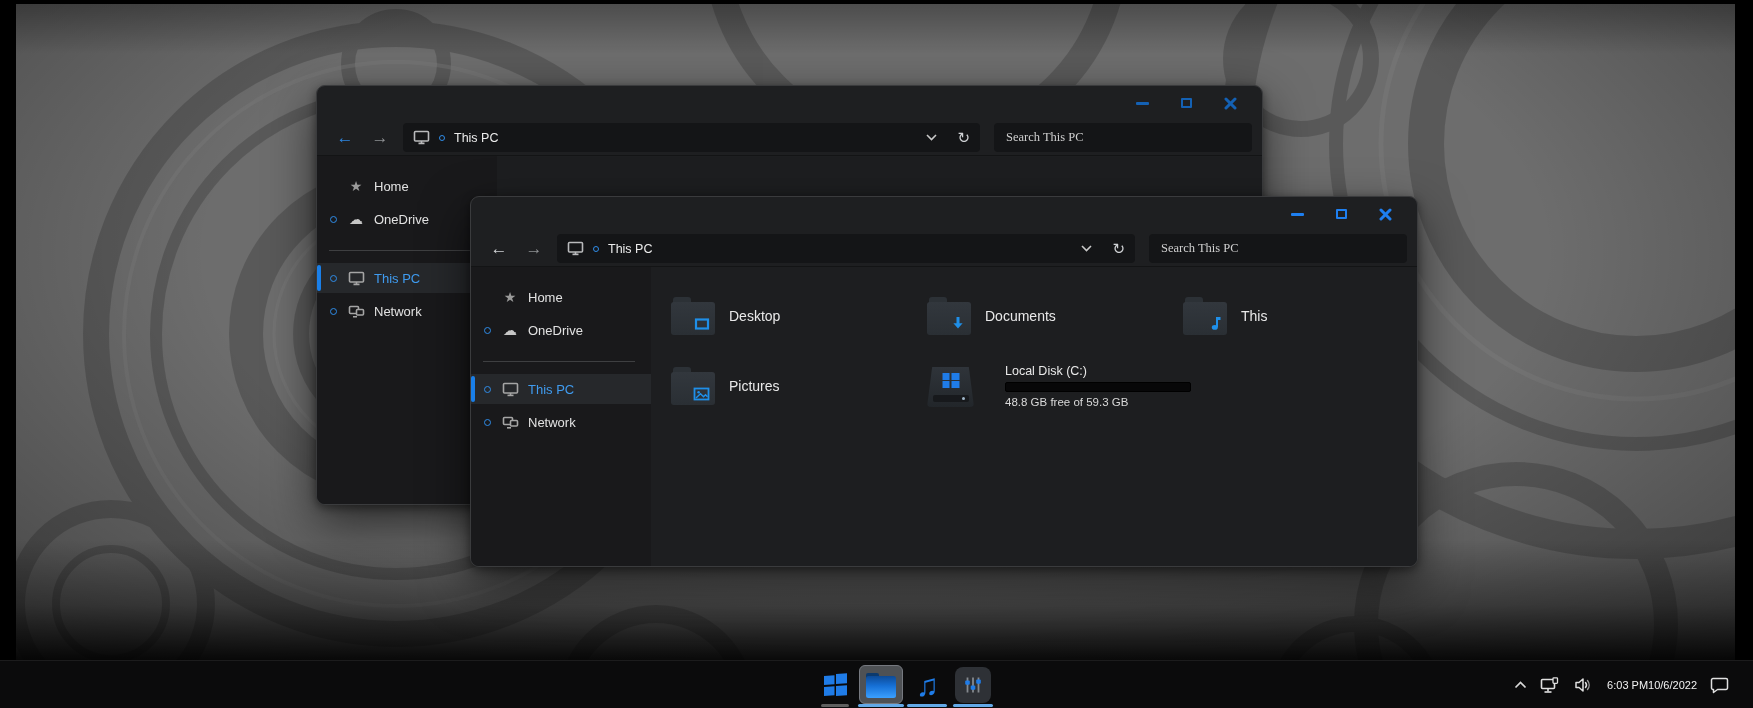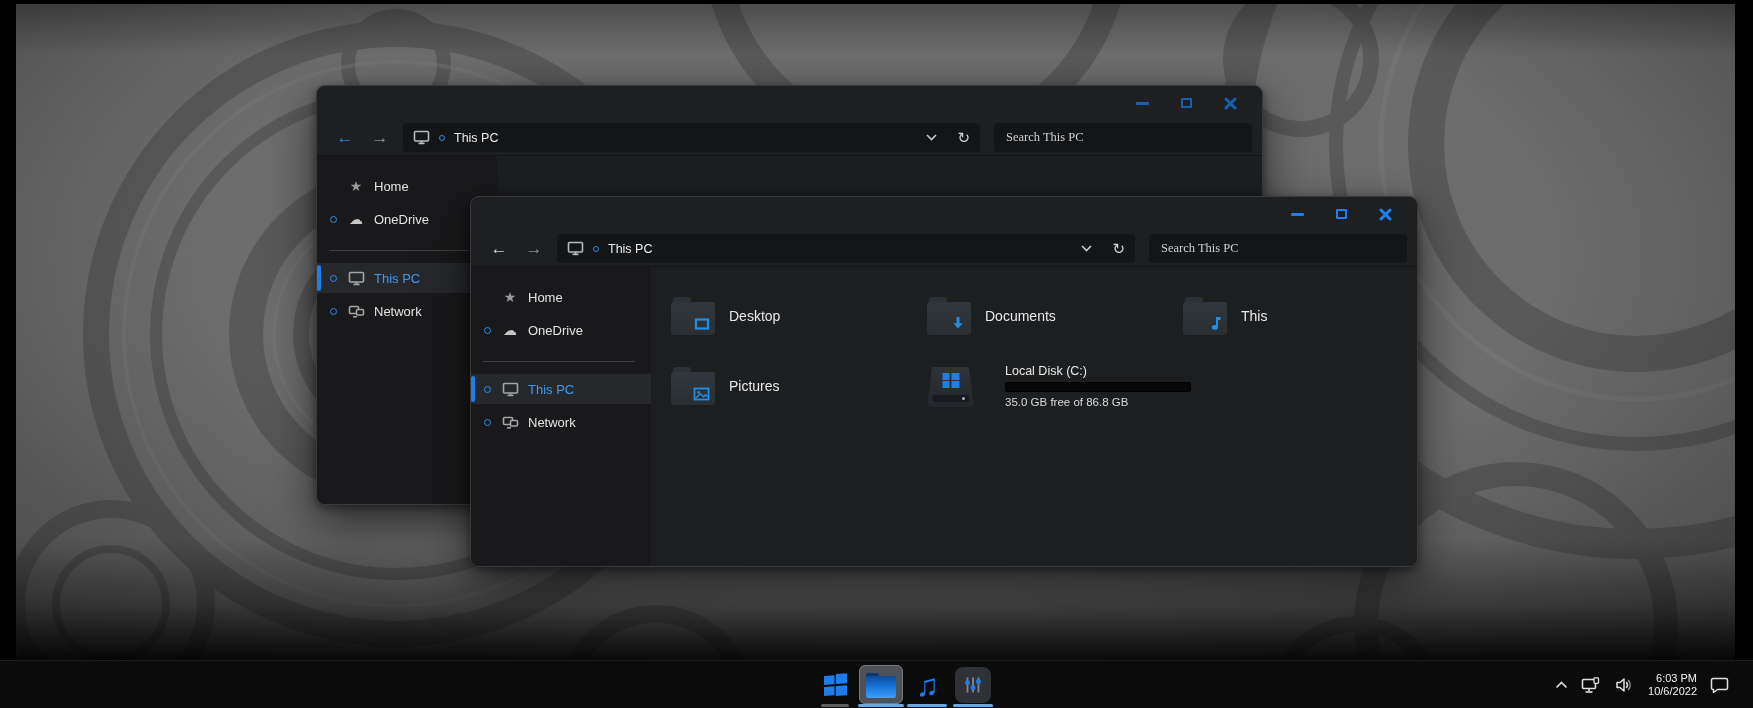--- a/index.html
+++ b/index.html
@@ -113,21 +113,21 @@
   .u-w46 { width:46px; } .u-w40 { width:40px; }
   .explorer-box { position:absolute; top:4px; left:1px; width:44px; height:39px; background:#4e5155; border:1px solid #767980; border-radius:6px; }
   .tb-folder { position:relative; width:30px; height:25px; z-index:1; }
   .tb-folder::before { content:""; position:absolute; top:0; left:0; width:13px; height:6px; background:#0c3a6e; border-radius:2px 2px 0 0; }
   .tb-folder::after { content:""; position:absolute; top:3px; left:0; width:30px; height:22px; background:linear-gradient(180deg,#0d4a96 0%,#1670d6 45%,#3ba0ff 100%); border-radius:2.5px; }
   .glyph-note { color:#1f7ce8; font-size:31px; line-height:1; }
   .eq-box { width:36px; height:36px; background:#2e3136; border-radius:8px; display:flex; align-items:center; justify-content:center; }
 
   .tray { position:absolute; right:24px; top:0; height:48px; display:flex; align-items:center; gap:13px; }
   .tray-ic { display:flex; align-items:center; justify-content:center; cursor:pointer; }
-  .clock { display:flex; flex-direction:column; align-items:flex-end; justify-content:center; line-height:13px; cursor:default; }
+  .clock { display:flex; align-items:flex-end; justify-content:center; line-height:13px; cursor:default; }
   .clock span { font-size:11px; color:#f2f2f2; }
 </style>
 </head>
 <body>
 
 <div class="wallpaper">
   <svg width="1719" height="656" viewBox="0 0 1719 656">
     <g fill="none" stroke="#474747" opacity="0.5">
       <circle cx="380" cy="330" r="300" stroke-width="26"></circle>
       <circle cx="380" cy="330" r="240" stroke-width="12"></circle>
@@ -355,21 +355,21 @@
                 <span></span>
                 <span></span>
               </span>
             <span class="hdd-slot"></span>
           </span>
           <span class="drive-info">
             <span class="drive-name">Local Disk (C:)</span>
             <span class="drive-bar">
               <span class="drive-fill" style="width: 55%;"></span>
             </span>
-            <span class="drive-sub">35.0 GB free of 86.8 GB</span>
+            <span class="drive-sub">48.8 GB free of 59.3 GB</span>
           </span>
         </div>
         <div></div>
       </div>
     </div>
   </div>
 </div>
 
 <div class="taskbar">
   <div class="tb-center">

